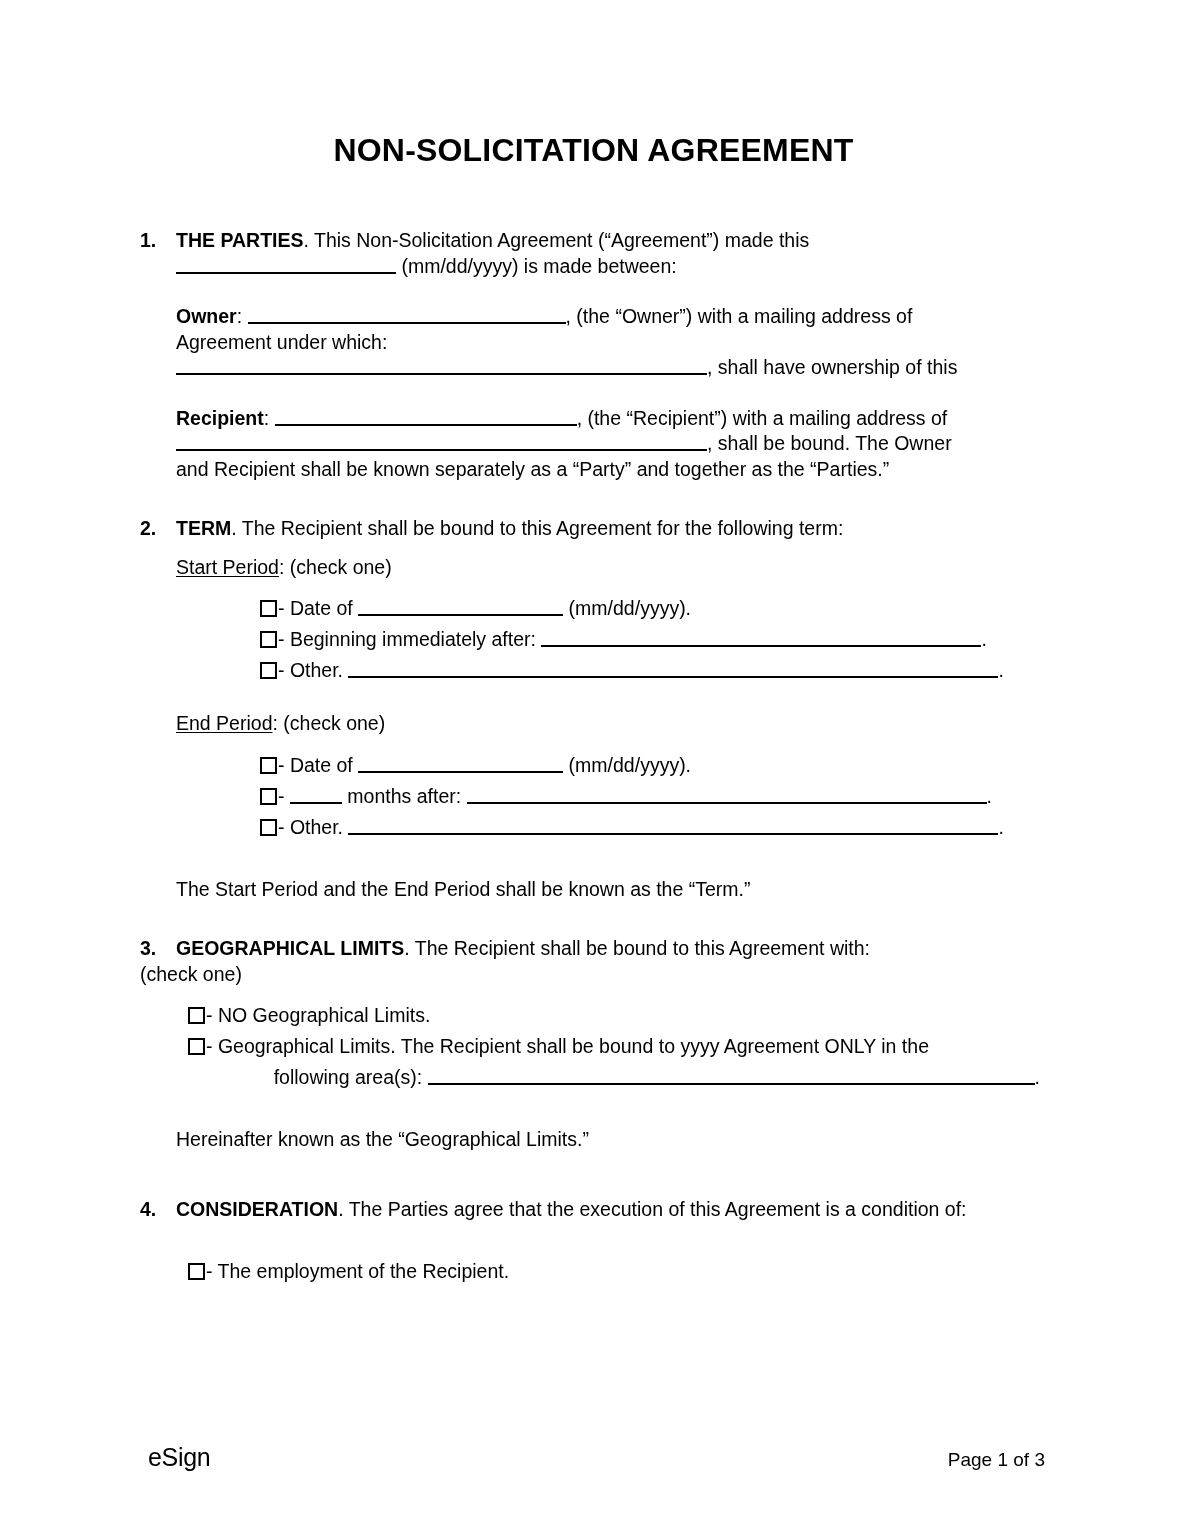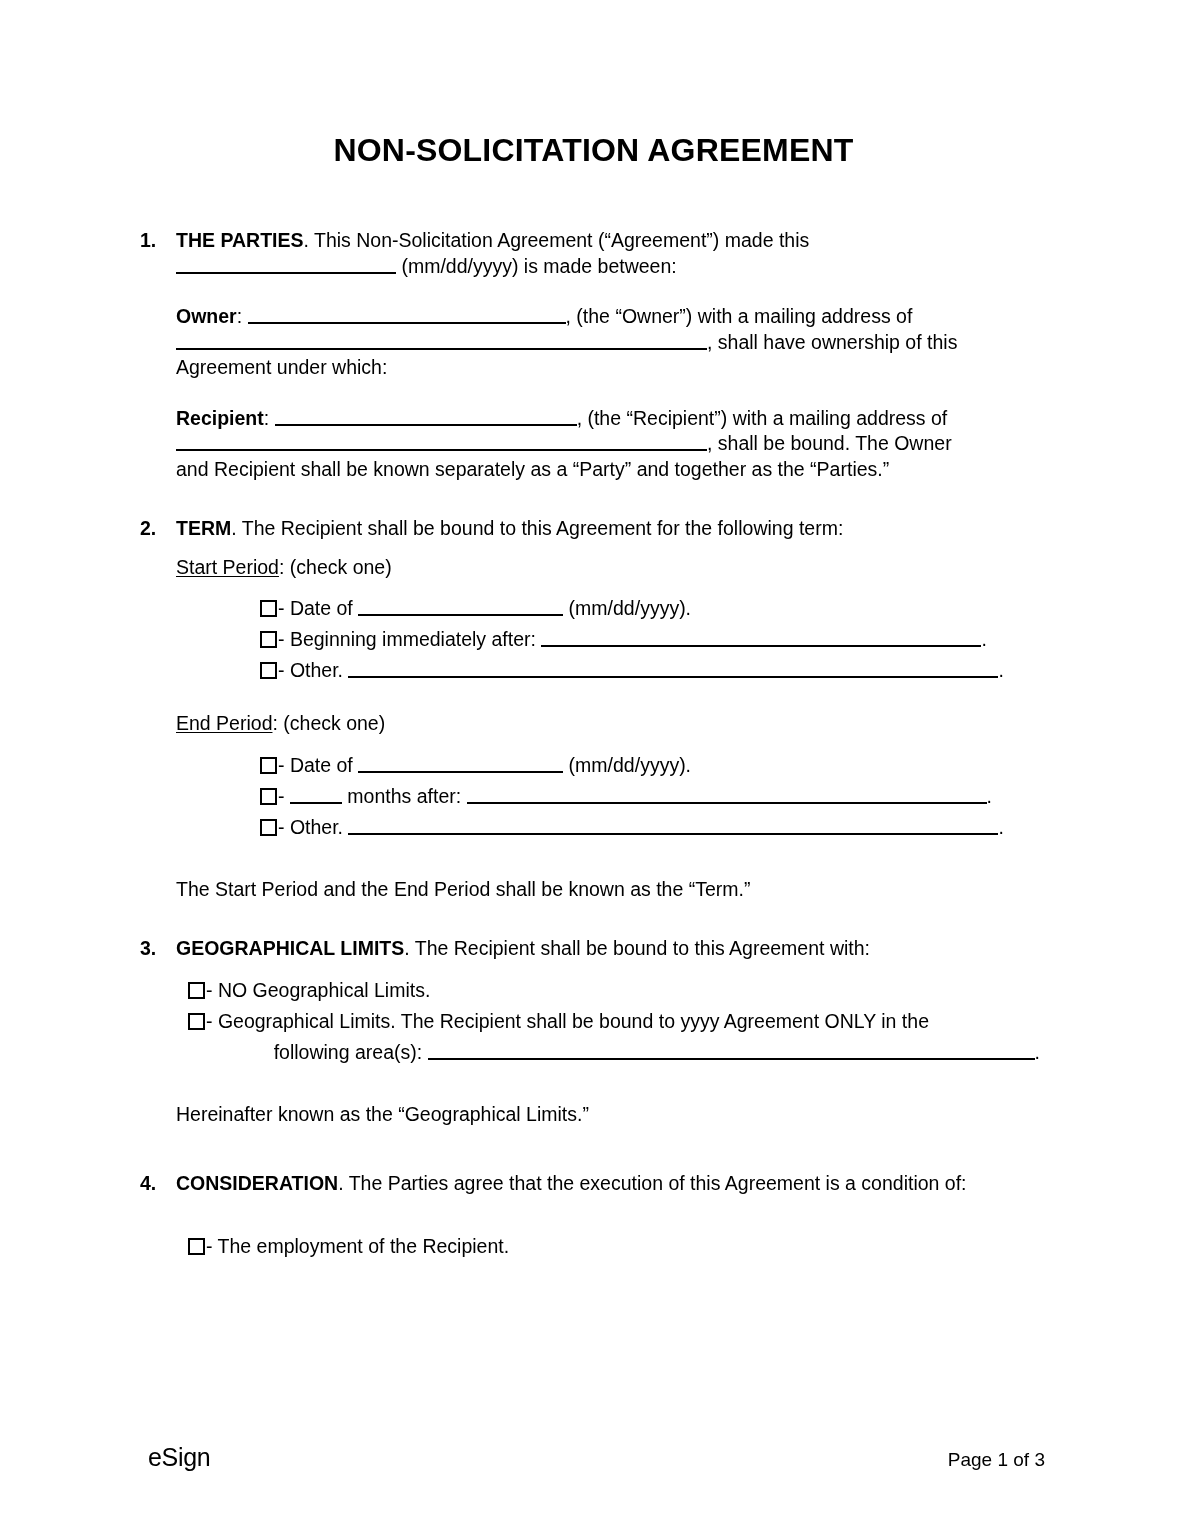--- a/index.html
+++ b/index.html
@@ -146,24 +146,24 @@
         <span>(mm/dd/yyyy) is made between:</span>
       </div>
     </div>
 
     <div class="spacer-sm"></div>
 
     <div class="indent1">
       <div style="white-space:nowrap;">
         <b>Owner</b><span>: </span><span class="blank b-name"></span><span>, (the “Owner”) with a mailing address of</span>
       </div>
+      <div>Agreement under which:</div>
       <div style="white-space:nowrap;">
         <span class="blank b-addr"></span><span>, shall have ownership of this</span>
       </div>
-      <div>Agreement under which:</div>
     </div>
 
     <div class="spacer-sm"></div>
 
     <div class="indent1">
       <div style="white-space:nowrap;">
         <b>Recipient</b><span>: </span><span class="blank b-name2"></span><span>, (the “Recipient”) with a mailing address of</span>
       </div>
       <div style="white-space:nowrap;">
         <span class="blank b-addr2"></span><span>, shall be bound. The Owner</span>
@@ -220,20 +220,21 @@
 
     <div class="spacer-md"></div>
 
     <div class="indent1">The Start Period and the End Period shall be known as the “Term.”</div>
 
     <div class="spacer-md"></div>
 
     <div class="clause">
       <span class="clause-num">3.</span>
       <span class="clause-head">GEOGRAPHICAL LIMITS</span><span>. The Recipient shall be bound to this Agreement with:</span>
+      <div style="margin-left:-36px;">(check one)</div>
     </div>
 
     <div class="spacer-xs"></div>
 
     <div class="indent1 indent-chk-b">
       <div class="chk-row">
         <span class="chk"></span><span>- NO Geographical Limits.</span>
       </div>
       <div class="chk-row wrapline">
         <span class="chk"></span><span>- Geographical Limits. The Recipient shall be bound to yyyy Agreement ONLY in the</span>

